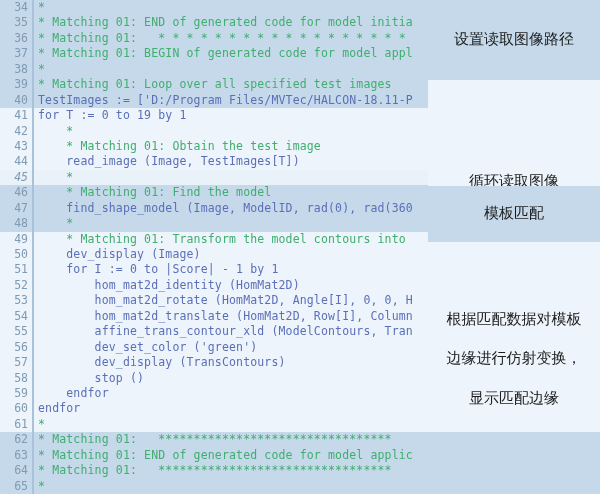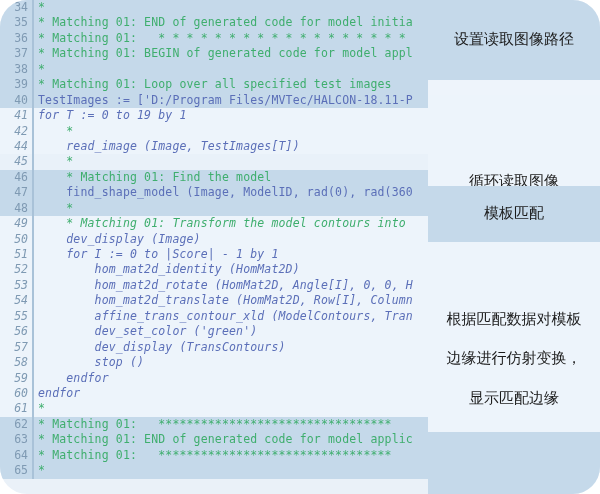--- a/index.html
+++ b/index.html
@@ -10,41 +10,40 @@
   body {
     font-family: "DejaVu Sans Mono", monospace;
   }
   #app {
     position: relative;
     width: 600px;
     height: 494px;
     overflow: hidden;
     background: #eaf1f8;
     display: flex;
-    border-radius: 27px;
   }
 
   
   #code-panel {
     position: relative;
     width: 428px;
     height: 494px;
     overflow: hidden;
     flex: 0 0 428px;
   }
   .code-row {
     position: relative;
     height: 15.44px;
     display: flex;
     align-items: center;
     box-sizing: border-box;
     white-space: pre;
   }
   .code-row.band-dark   { background: #c5d9ea; }
-  .code-row.band-light  { background: #edf4fb; font-style: italic; }
+  .code-row.band-light  { background: #edf4fb; }
   .code-row.band-mid    { background: #e9f1f9; font-style: italic; }
 
   .gutter {
     flex: 0 0 32px;
     width: 32px;
     text-align: right;
     padding-right: 4px;
     box-sizing: border-box;
     font-size: 11.5px;
     line-height: 15.44px;
@@ -110,20 +109,21 @@
   <div id="code-panel">
       <div class="code-row band-dark"><div class="gutter">34</div><div class="gutter-sep"></div><div class="code-text tok-comment">*</div></div>
       <div class="code-row band-dark"><div class="gutter">35</div><div class="gutter-sep"></div><div class="code-text tok-comment">* Matching 01: END of generated code for model initia</div></div>
       <div class="code-row band-dark"><div class="gutter">36</div><div class="gutter-sep"></div><div class="code-text tok-comment">* Matching 01:   * * * * * * * * * * * * * * * * * *</div></div>
       <div class="code-row band-dark"><div class="gutter">37</div><div class="gutter-sep"></div><div class="code-text tok-comment">* Matching 01: BEGIN of generated code for model appl</div></div>
       <div class="code-row band-dark"><div class="gutter">38</div><div class="gutter-sep"></div><div class="code-text tok-comment">*</div></div>
       <div class="code-row band-dark"><div class="gutter">39</div><div class="gutter-sep"></div><div class="code-text tok-comment">* Matching 01: Loop over all specified test images</div></div>
       <div class="code-row band-dark"><div class="gutter">40</div><div class="gutter-sep"></div><div class="code-text tok-code">TestImages := ['D:/Program Files/MVTec/HALCON-18.11-P</div></div>
       <div class="code-row band-light"><div class="gutter">41</div><div class="gutter-sep"></div><div class="code-text tok-code">for T := 0 to 19 by 1</div></div>
       <div class="code-row band-light"><div class="gutter">42</div><div class="gutter-sep"></div><div class="code-text tok-comment">    *</div></div>
+      <div class="code-row band-light"><div class="gutter">43</div><div class="gutter-sep"></div><div class="code-text tok-comment">    * Matching 01: Obtain the test image</div></div>
       <div class="code-row band-light"><div class="gutter">44</div><div class="gutter-sep"></div><div class="code-text tok-code">    read_image (Image, TestImages[T])</div></div>
       <div class="code-row band-mid"><div class="gutter">45</div><div class="gutter-sep"></div><div class="code-text tok-comment">    *</div></div>
       <div class="code-row band-dark"><div class="gutter">46</div><div class="gutter-sep"></div><div class="code-text tok-comment">    * Matching 01: Find the model</div></div>
       <div class="code-row band-dark"><div class="gutter">47</div><div class="gutter-sep"></div><div class="code-text tok-code">    find_shape_model (Image, ModelID, rad(0), rad(360</div></div>
       <div class="code-row band-dark"><div class="gutter">48</div><div class="gutter-sep"></div><div class="code-text tok-comment">    *</div></div>
       <div class="code-row band-light"><div class="gutter">49</div><div class="gutter-sep"></div><div class="code-text tok-comment">    * Matching 01: Transform the model contours into</div></div>
       <div class="code-row band-light"><div class="gutter">50</div><div class="gutter-sep"></div><div class="code-text tok-code">    dev_display (Image)</div></div>
       <div class="code-row band-light"><div class="gutter">51</div><div class="gutter-sep"></div><div class="code-text tok-code">    for I := 0 to |Score| - 1 by 1</div></div>
       <div class="code-row band-light"><div class="gutter">52</div><div class="gutter-sep"></div><div class="code-text tok-code">        hom_mat2d_identity (HomMat2D)</div></div>
       <div class="code-row band-light"><div class="gutter">53</div><div class="gutter-sep"></div><div class="code-text tok-code">        hom_mat2d_rotate (HomMat2D, Angle[I], 0, 0, H</div></div>

